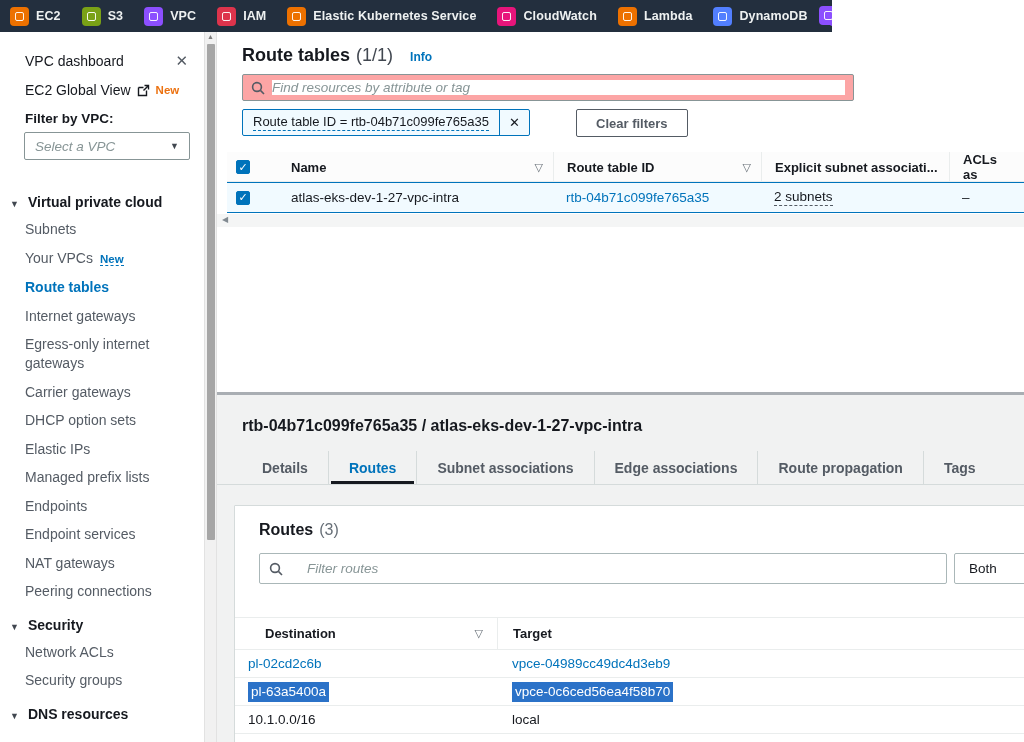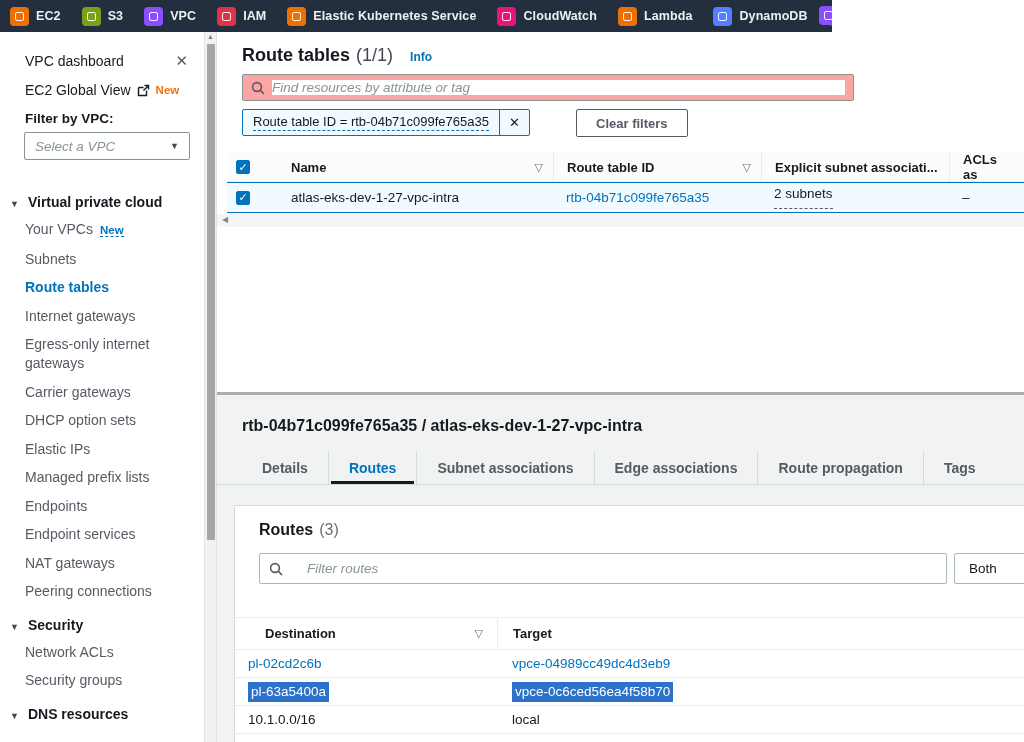--- a/index.html
+++ b/index.html
@@ -80,21 +80,21 @@
   .rt-head > div { height:100%; display:flex; align-items:center; font-size:13px; font-weight:700;
                    color:#16191f; padding:0 10px 0 16px; }
   .rt-head > div.cb-cell { justify-content:flex-start; padding-left:9px; }
   .rt-head > div.bl { border-left:1px solid #eaeded; padding-left:13px; }
   .sort { margin-left:auto; color:#687078; font-size:11px; font-weight:400; }
   .rt-row { height:31px; background:#f1faff; border-top:1px solid #0073bb; border-bottom:1px solid #0073bb; }
   .rt-row > div { display:flex; align-items:center; font-size:13.5px; color:#16191f; padding:0 10px 0 16px; }
   .rt-row > div.cb-cell { padding-left:9px; }
   .rt-row > div.c2 , .rt-row > div.c3, .rt-row > div.c4 { padding-left:13px; }
   .link { color:#0073bb; cursor:pointer; }
-  .dash-under { border-bottom:1px dashed #545b64; padding-bottom:7px; cursor:pointer; }
+  .dash-under { border-bottom:1px dashed #545b64; padding-bottom:1px; cursor:pointer; }
   .checkbox { width:14px; height:14px; background:#0073bb; border:1px solid #0073bb; border-radius:2px;
               display:flex; align-items:center; justify-content:center; color:#fff; font-size:11px;
               line-height:1; cursor:pointer; }
 
   .hscroll { position:absolute; left:0; right:0; top:182px; height:13px; background:#f4f5f5; }
   .hscroll .la { position:absolute; left:5px; top:1px; font-size:8px; color:#818a91; }
 
   .split { position:absolute; left:0; right:0; top:360px; height:3px; background:#a9aeb3; }
 
   
@@ -230,22 +230,22 @@
     <span class="ph">Select a VPC</span>
     <span class="car">▼</span>
   </div>
 
   <div class="sb-nav">
     <div class="sb-section">
       <span class="tri">▼</span>
       <span class="st">Virtual private cloud</span>
     </div>
     <ul class="sb-items">
+      <li>Subnets</li>
       <li><span>Your VPCs</span><span class="badge-blue">New</span></li>
-      <li>Subnets</li>
       <li class="active">Route tables</li>
       <li>Internet gateways</li>
       <li>Egress-only internet gateways</li>
       <li>Carrier gateways</li>
       <li>DHCP option sets</li>
       <li>Elastic IPs</li>
       <li>Managed prefix lists</li>
       <li>Endpoints</li>
       <li>Endpoint services</li>
       <li>NAT gateways</li>

